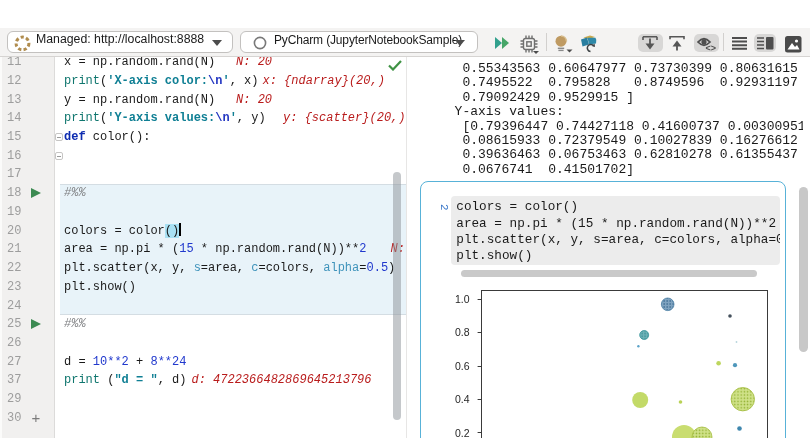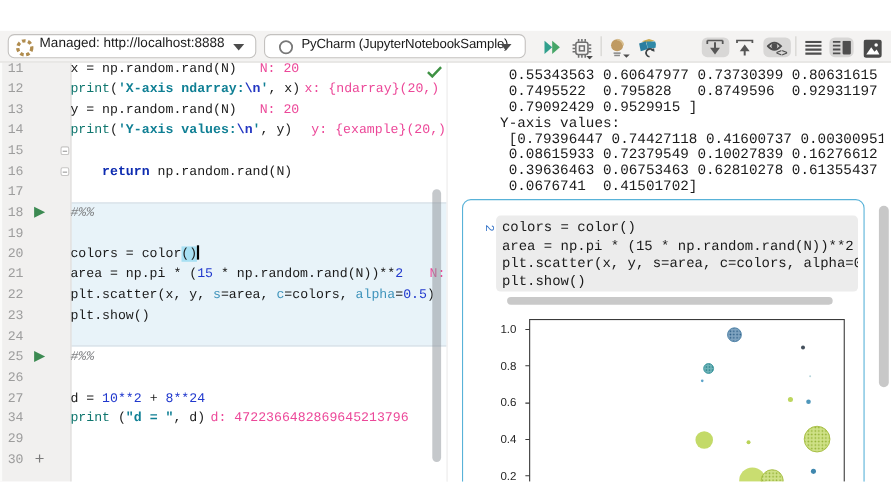--- a/index.html
+++ b/index.html
@@ -16,32 +16,32 @@
 #toolbar{position:absolute;left:0;top:28px;width:810px;height:29px;background:#f4f3f2;
   border-bottom:1px solid #d6d4d2}
 .dd{position:absolute;top:3px;height:22px;background:#fff;border:1px solid #c3c1bf;border-radius:6px}
 .ddtext{position:absolute;top:3.5px;font-size:12.3px;color:#1a1a1a;white-space:nowrap}
 .caret{position:absolute;width:0;height:0;border-left:5.5px solid transparent;
   border-right:5.5px solid transparent;border-top:6px solid #4c4c4c}
 .sep{position:absolute;top:5px;width:1px;height:18px;background:#d2d0ce}
 .tbtn{position:absolute;top:5.5px;width:25px;height:18.5px;background:#d8d7d6;border-radius:5px}
 
 #editor{position:absolute;left:0;top:57px;width:406px;height:381px;background:#fff;overflow:hidden}
-#gutter{position:absolute;left:0;top:0;width:65px;height:381px;background:#f1f0ef;
+#gutter{position:absolute;left:0;top:0;width:55px;height:381px;background:#f1f0ef;
   border-right:1px solid #dcdbda}
 .gn{position:absolute;left:7px;width:30px;height:18.72px;font:12px "Liberation Mono",monospace;
   color:#9d9d9d;line-height:18.72px}
 #cellbg{position:absolute;left:60px;top:127.1px;width:346px;height:131px;background:#e8f3f9;
   border-top:1px solid #d4dde3;border-bottom:1px solid #d4dde3}
 .ln{position:absolute;left:64px;width:400px;height:18.72px;font:12px "Liberation Mono",monospace;
   color:#1a1a1a;line-height:18.72px;white-space:pre}
 .k{color:#0f766e} .kb{color:#0d2bb0;font-weight:bold} .s{color:#0f7f94;font-weight:bold}
 .e{color:#2336c2;font-weight:bold} .n{color:#2038cd} .kw{color:#3e93bb}
 .cm{color:#7f8083;font-style:italic}
-.ann{color:#ec4899;}
+.ann{color:#b91c1c;font-style:italic}
 .ph{background:#a8e0f3}
 .cur{display:inline-block;width:2px;height:13px;background:#000;vertical-align:-2px}
 .tri{position:absolute;left:31px;width:0;height:0;border-left:10px solid #3c8a52;
   border-top:5.5px solid transparent;border-bottom:5.5px solid transparent}
 .fold{position:absolute;left:55px;width:8px;height:8px;background:#fff;border:1px solid #c6c5c4;
   border-radius:2px}
 .fold:after{content:"";position:absolute;left:1px;top:2.5px;width:4px;height:1px;background:#9a9a9a}
 #plus{position:absolute;left:29px;top:351.7px;width:14px;height:18.72px;color:#7b7b7b;
   font:15px "Liberation Sans",sans-serif;line-height:18.72px;text-align:center}
 #lscroll{position:absolute;left:392.5px;top:115px;width:8px;height:248px;
@@ -165,34 +165,34 @@
 <div class="gn" style="top:127.1px">18</div>
 <div class="gn" style="top:145.9px">19</div>
 <div class="gn" style="top:164.6px">20</div>
 <div class="gn" style="top:183.3px">21</div>
 <div class="gn" style="top:202.0px">22</div>
 <div class="gn" style="top:220.7px">23</div>
 <div class="gn" style="top:239.5px">24</div>
 <div class="gn" style="top:258.2px">25</div>
 <div class="gn" style="top:276.9px">26</div>
 <div class="gn" style="top:295.6px">27</div>
-<div class="gn" style="top:314.3px">34</div>
+<div class="gn" style="top:314.3px">37</div>
 <div class="gn" style="top:333.1px">29</div>
 <div class="gn" style="top:351.8px">30</div>
     <div id="plus">+</div>
   </div>
   <div class="tri" style="top:130.6px"></div>
   <div class="tri" style="top:261.6px"></div>
   <div class="fold" style="top:76.4px"></div>
   <div class="fold" style="top:95.1px"></div>
 <div class="ln" style="top:-3.9px">x = np.random.rand(N)<span class="ann" style="margin-left:20.8px">N: 20</span></div>
-<div class="ln" style="top:14.8px"><span class="k">print</span>(<span class="s">'X-axis ndarray:</span><span class="e">\n</span><span class="s">'</span>, x)<span class="ann" style="margin-left:4px">x: {ndarray}(20,)</span></div>
+<div class="ln" style="top:14.8px"><span class="k">print</span>(<span class="s">'X-axis color:</span><span class="e">\n</span><span class="s">'</span>, x)<span class="ann" style="margin-left:4px">x: {ndarray}(20,)</span></div>
 <div class="ln" style="top:33.5px">y = np.random.rand(N)<span class="ann" style="margin-left:20.8px">N: 20</span></div>
-<div class="ln" style="top:52.3px"><span class="k">print</span>(<span class="s">'Y-axis values:</span><span class="e">\n</span><span class="s">'</span>, y)<span class="ann" style="margin-left:17.4px">y: {example}(20,)</span></div>
-<div class="ln" style="top:89.7px">    <span class="kb">return</span> np.random.rand(N)</div>
+<div class="ln" style="top:52.3px"><span class="k">print</span>(<span class="s">'Y-axis values:</span><span class="e">\n</span><span class="s">'</span>, y)<span class="ann" style="margin-left:17.4px">y: {scatter}(20,)</span></div>
+<div class="ln" style="top:71.0px"><span class="kb">def</span> color():</div>
 <div class="ln" style="top:108.4px"></div>
 <div class="ln" style="top:127.1px"><span class="cm">#%%</span></div>
 <div class="ln" style="top:145.9px"></div>
 <div class="ln" style="top:164.6px">colors = color<span class="ph">()</span><span class="cur"></span></div>
 <div class="ln" style="top:183.3px">area = np.pi * (<span class="n">15</span> * np.random.rand(N))**<span class="n">2</span><span class="ann" style="margin-left:24px">N: 20</span></div>
 <div class="ln" style="top:202.0px">plt.scatter(x, y, <span class="kw">s</span>=area, <span class="kw">c</span>=colors, <span class="kw">alpha</span>=<span class="n">0.5</span>)</div>
 <div class="ln" style="top:220.7px">plt.show()</div>
 <div class="ln" style="top:239.5px"></div>
 <div class="ln" style="top:258.2px"><span class="cm">#%%</span></div>
 <div class="ln" style="top:276.9px"></div>

